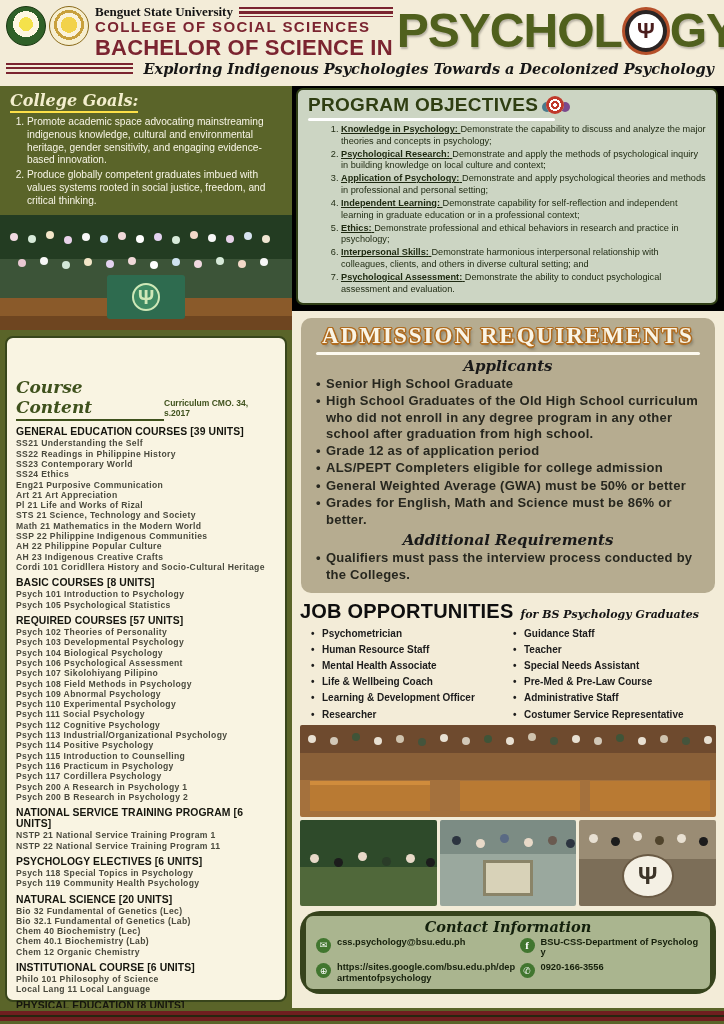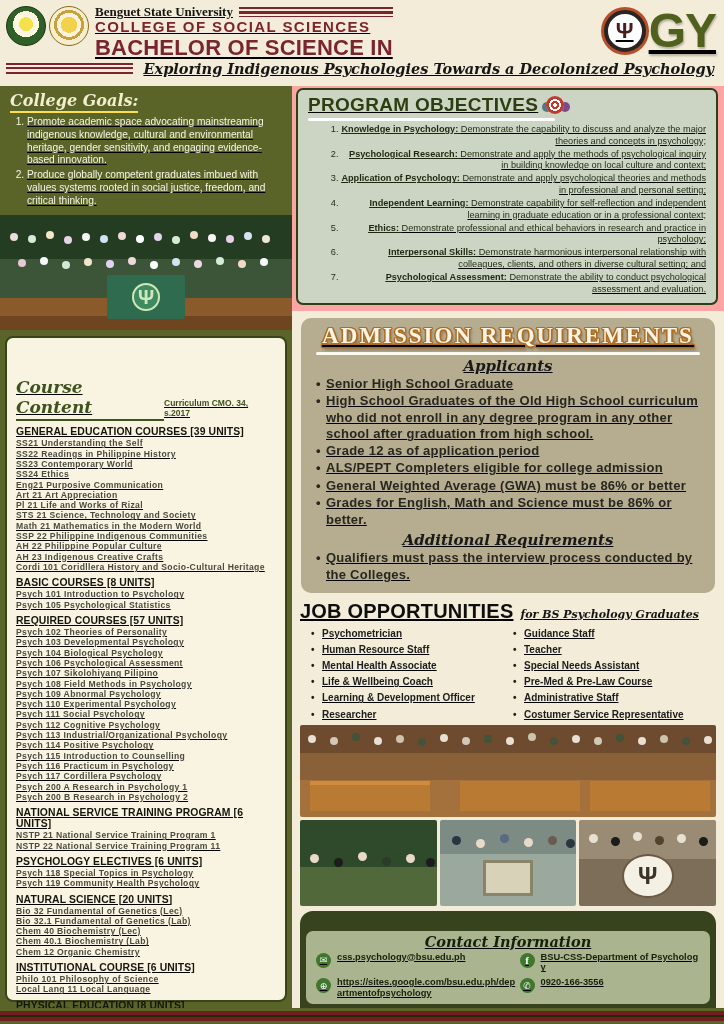--- a/index.html
+++ b/index.html
@@ -1,18 +1,18 @@
 <!DOCTYPE html>
 <html><head>
 <meta charset="utf-8">
 <style>
   * { margin:0; padding:0; box-sizing:border-box; }
   html,body { width:724px; }
   body { font-family:"Liberation Sans", sans-serif; background:#e8e2cf; }
-  .page { width:724px; height:1024px; display:flex; flex-direction:column; background:#f3ecd8; overflow:hidden;text-decoration:underline; }
+  .page { width:724px; height:1024px; display:flex; flex-direction:column; background:#f3ecd8; overflow:hidden; }
 
   
   .header { height:86px; padding:5px 8px 0 6px; background:#f3ecd8; }
   .hdr-top { display:flex; align-items:flex-start; }
   .seal { width:40px; height:40px; border-radius:50%; flex:0 0 auto; margin-top:1px; }
   .seal-bsu { background:radial-gradient(circle at 50% 45%, #f4e24a 0 7px, #fdf7e2 7px 13px, #2f6028 13px 20px); border:1px solid #17350f; }
   .seal-css { background:radial-gradient(circle at 50% 47%, #f2d24a 0 8px, #faf2da 8px 12px, #c8a03c 12px 15px, #f6eecf 15px 20px); border:1px solid #8a6a1a; margin-left:3px; }
   .hdr-titles { margin-left:6px; line-height:1.02; flex:0 0 auto; }
   .univ-row { display:flex; align-items:center; gap:6px; }
   .univ { font-family:"Liberation Serif", serif; font-weight:bold; font-size:13px; color:#141414; white-space:nowrap; }
@@ -65,21 +65,21 @@
   
   .courses-panel { flex:1; margin:6px 5px 6px 5px; background:#f9f4e2; border:2px solid #38451b; border-radius:8px; padding:6px 9px 4px 9px; min-height:0; }
   .courses-hdr { display:flex; align-items:flex-end; justify-content:space-between; border-bottom:0; margin-bottom:3px;margin-top:33px; }
   .courses-title { font-size:17px; color:#3f511d; border-bottom:2px solid #3f511d; padding-bottom:2px; }
   .curriculum { font-size:8.5px; font-weight:bold; color:#3f511d; padding-bottom:3px; }
   .course-heading { font-size:10.4px; font-weight:bold; color:#15150e; margin:5px 0 1px 0; letter-spacing:.1px; }
   .course-list { list-style:none; }
   .course-list li { font-size:8.6px; color:#4a4a3e; font-weight:bold; letter-spacing:.35px; line-height:1.2; }
 
   
-  .objectives-wrap { background:#fca5a5; padding:2px 6px 6px 4px;text-align:right; }
+  .objectives-wrap { background:#000000; padding:2px 6px 6px 4px; }
   .objectives-box { background:#ccd5c3; border:2px solid #2f3e15; border-radius:7px; padding:4px 10px 6px 10px; }
   .obj-title-row { display:flex; align-items:center; gap:8px; }
   .obj-title { font-size:19px; font-weight:bold; color:#2f3e12; letter-spacing:.3px; }
   .target-icon { width:18px; height:18px; border-radius:50%; background:radial-gradient(circle, #fff 0 2px, #c0392b 2px 4px, #fff 4px 6px, #c0392b 6px 9px); flex:0 0 auto; box-shadow:-8px 2px 0 -4px #4a7a8c, 10px 2px 0 -4px #7a4a8c; }
   .obj-underline { height:3px; background:#ffffff; width:62%; border-radius:2px; margin:2px 0 3px 0; }
   .obj-list { padding-left:15px; font-size:9.2px; color:#1d2810; line-height:1.26; }
   .obj-list li { margin-bottom:1.5px;margin-left:18px; }
   .obj-label { font-weight:bold; text-decoration:underline; }
   .obj-label::after { content:" "; text-decoration:none; }
 
@@ -99,21 +99,21 @@
   .jobs-title-row { display:flex; align-items:baseline; gap:7px; }
   .jobs-title { font-size:20px; font-weight:bold; color:#0e0e0e; letter-spacing:.2px; }
   .jobs-script { font-size:11px; color:#141414; }
   .jobs-cols { display:flex; margin-top:3px; }
   .jobs-cols ul { list-style:none; flex:1; }
   .jobs-cols li { font-size:10px; font-weight:bold; color:#1c1c1c; line-height:1.62; padding-left:14px; position:relative; }
   .jobs-cols li::before { content:"\2022"; position:absolute; left:3px; }
   .jobs-col-left { padding-left:8px; }
 
   
-  .contact { margin:5px 8px 6px 8px; background:#36431c; border-radius:13px; padding:20px 6px; flex:0 0 auto; }
+  .contact { margin:5px 8px 6px 8px; background:#36431c; border-radius:20px; padding:5px 6px; flex:0 0 auto; }
   .contact-inner { background:#aab58f; border-radius:7px; padding:2px 10px 6px 10px; }
   .contact-title { text-align:center; font-size:14.5px; color:#13200c; margin-bottom:2px; }
   .contact-grid { display:grid; grid-template-columns:53% 47%; row-gap:4px; }
   .contact-item { display:flex; align-items:flex-start; gap:6px; }
   .c-icon { width:15px; height:15px; border-radius:50%; background:#41762f; color:#fff; font-size:9px; display:flex; align-items:center; justify-content:center; flex:0 0 auto; margin-top:1px; font-family:"DejaVu Sans", sans-serif; }
   .c-icon.fb { font-family:"Liberation Serif", serif; font-weight:bold; font-size:11px; }
   .c-text { font-size:9.3px; font-weight:bold; color:#16200c; line-height:1.15; word-break:break-all; }
 
   
   .bottom-band { height:16px; background:linear-gradient(180deg, #5a6429 0 3px, #6f1f1f 3px 7px, #26260f 7px 9px, #6f1f1f 9px 13px, #5a6429 13px 16px); }
@@ -129,20 +129,21 @@
       <div class="seal seal-css"></div>
       <div class="hdr-titles">
         <div class="univ-row">
           <span class="univ">Benguet State University</span>
           <span class="stripes s-univ"></span>
         </div>
         <div class="college">COLLEGE OF SOCIAL SCIENCES</div>
         <div class="degree">BACHELOR OF SCIENCE IN</div>
       </div>
       <div class="program-wrap">
+        <span>PSYCHOL</span>
         <span class="o-logo">
             <span class="psi">Ψ</span>
           </span>
         <span>GY</span>
       </div>
     </div>
     <div class="hdr-tagline">
       <span class="stripes s-tag"></span>
       <span class="script tagline">Exploring Indigenous Psychologies Towards a Decolonized Psychology</span>
     </div>
@@ -321,21 +322,21 @@
                 <li>Senior High School Graduate</li>
                   <li>High School Graduates of the Old High School curriculum who did not enroll in any degree program in any other school after graduation from high school.</li>
                   <li>Grade 12 as of application period</li>
                   <li>ALS/PEPT Completers eligible for college admission</li>
                 </ul>
               </div>
 
               <div class="adm-group">
                 <ul class="adm-list">
 
-                <li>General Weighted Average (GWA) must be 86% or better</li>
+                <li>General Weighted Average (GWA) must be 50% or better</li>
                   <li>Grades for English, Math and Science must be 86% or better.</li>
                 </ul>
               </div>
 
               <div class="adm-group">
                 <div class="script adm-sub">Additional Requirements</div>
                 <ul class="adm-list">
 
                 <li>Qualifiers must pass the interview process conducted by the Colleges.</li>
                 </ul>

